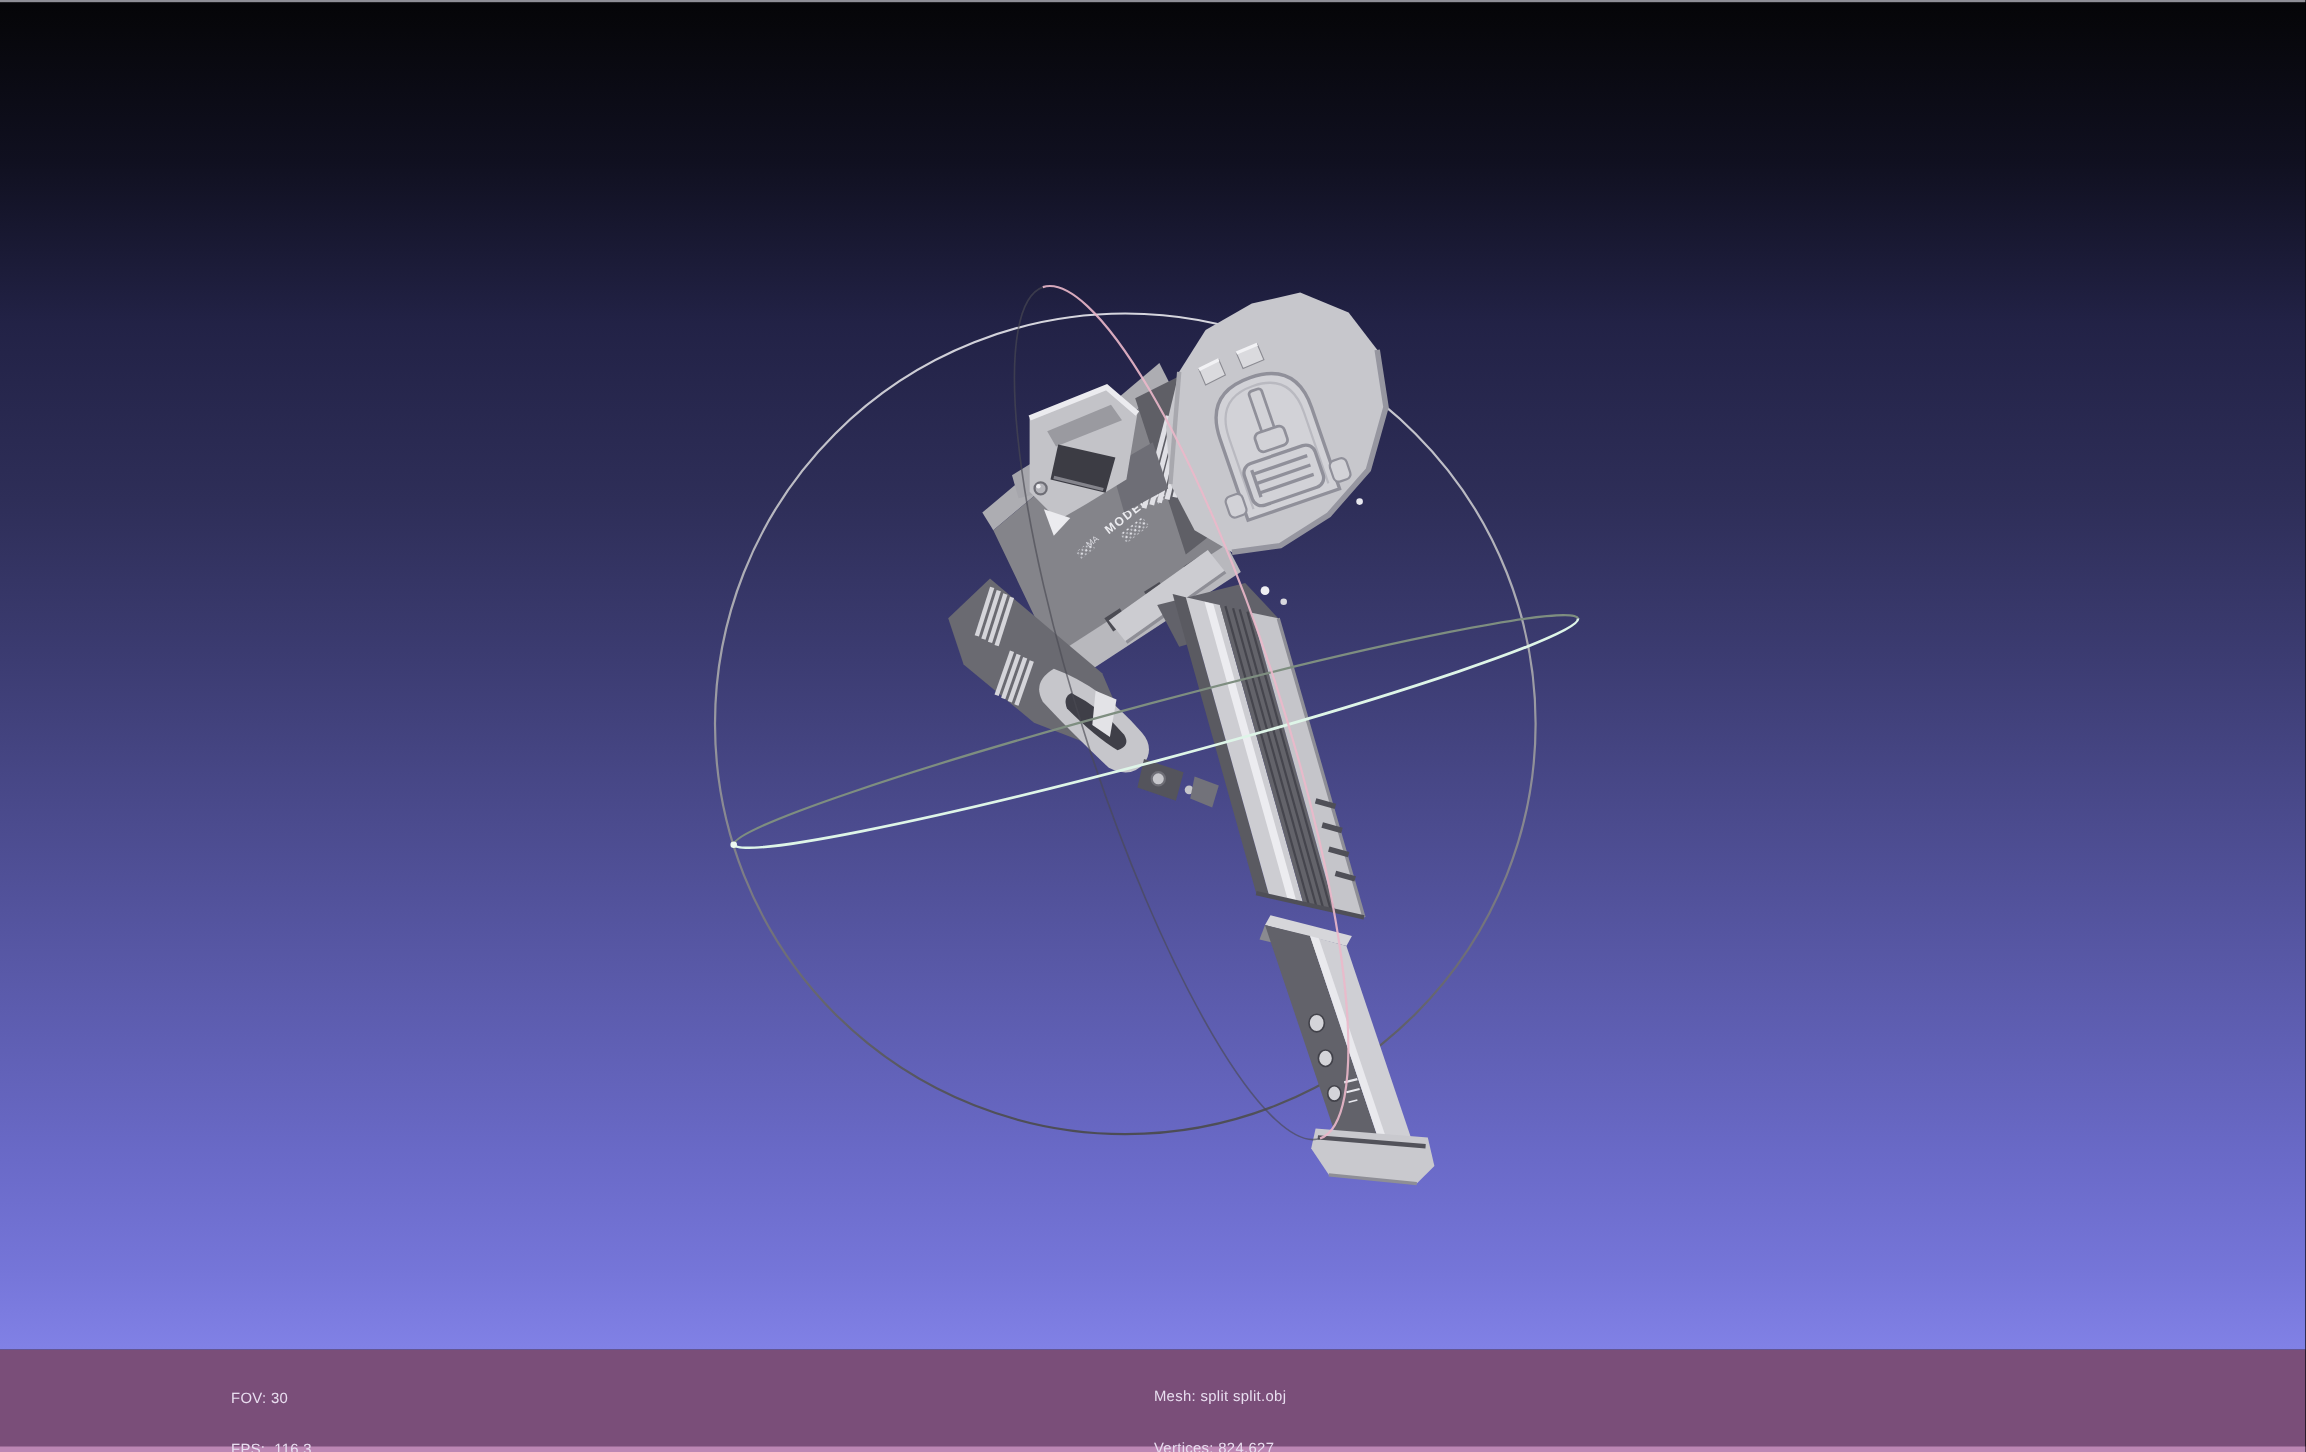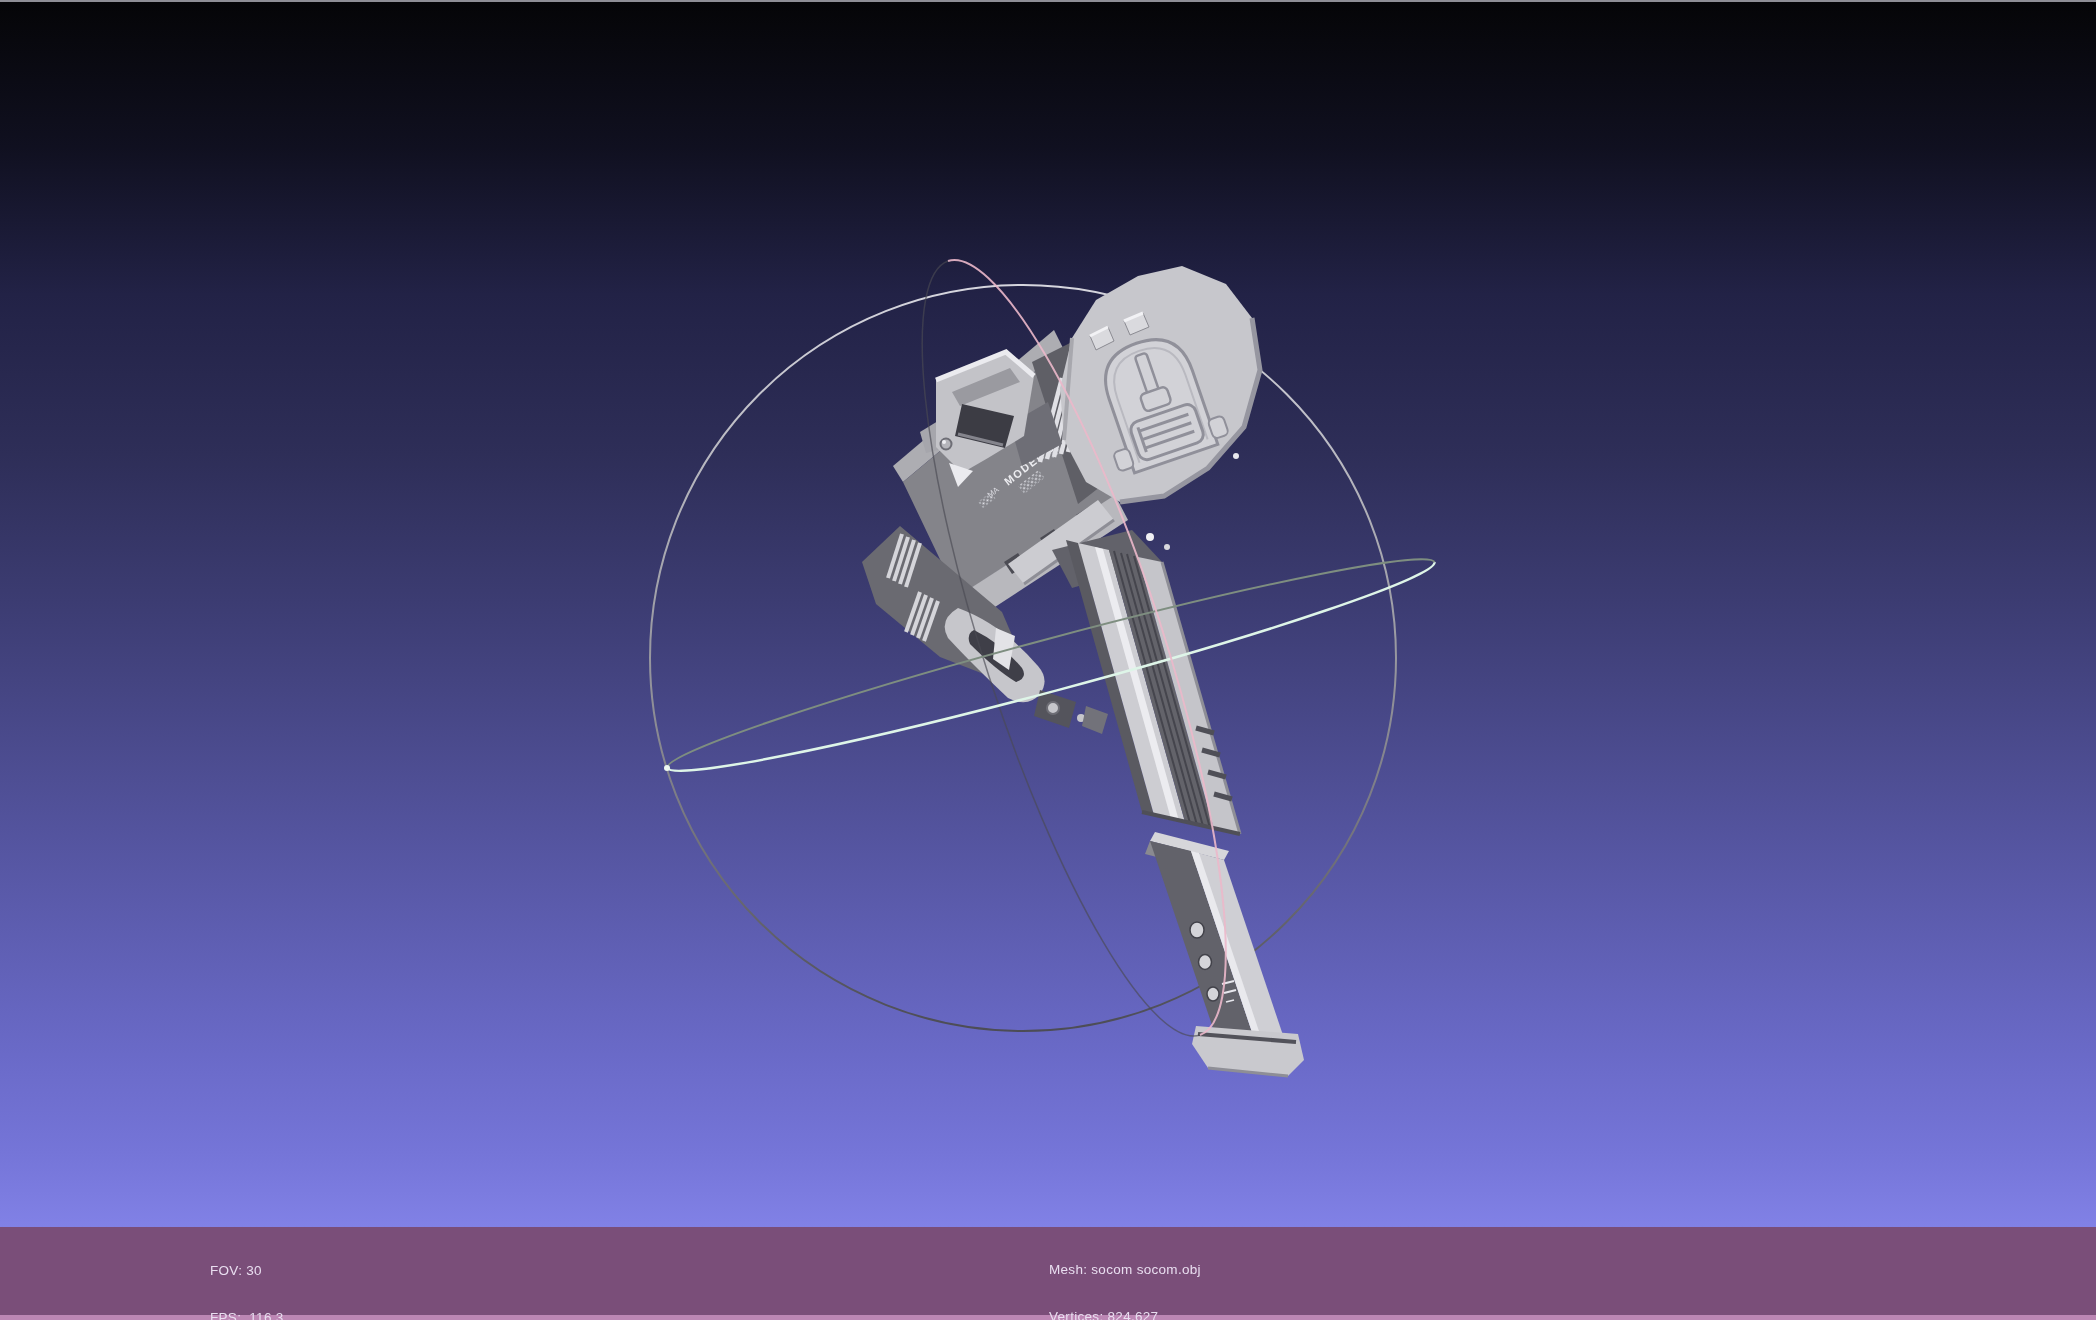--- a/index.html
+++ b/index.html
@@ -202,18 +202,18 @@
   <div class="top-edge"></div>
 </div>
 
 <div class="status-bar">
   <div class="hud hud-left">
     <div>FOV: 30</div>
     <div>FPS:  116.3</div>
     
   </div>
   <div class="hud hud-right">
-    <div>Mesh: socom socom.obj</div>
+    <div>Mesh: split split.obj</div>
     <div>Vertices: 824,627</div>
     
     
   </div>
 </div>
 
 </body></html>

